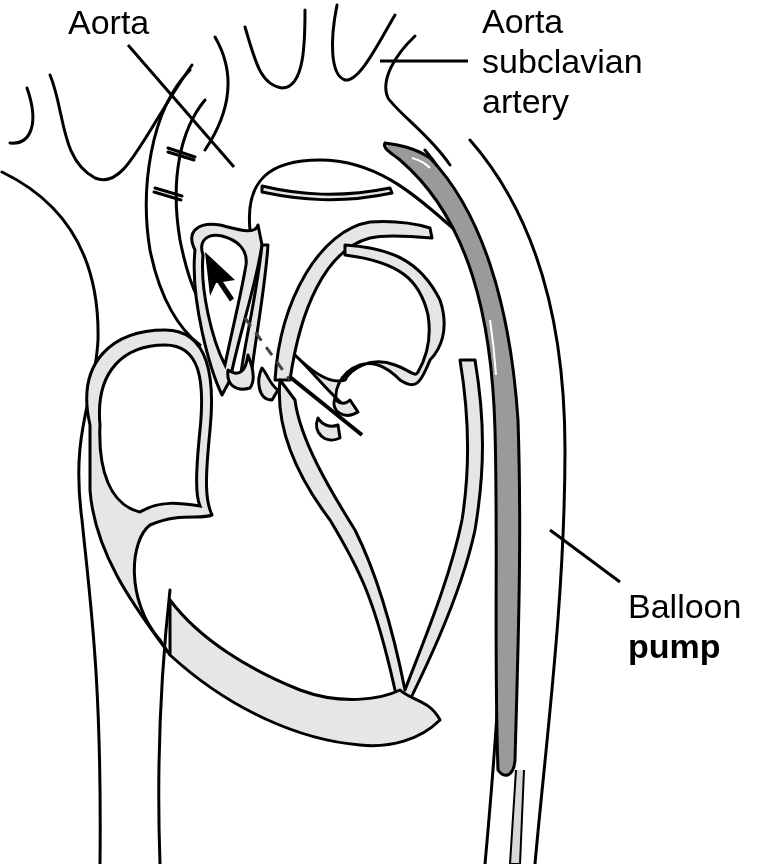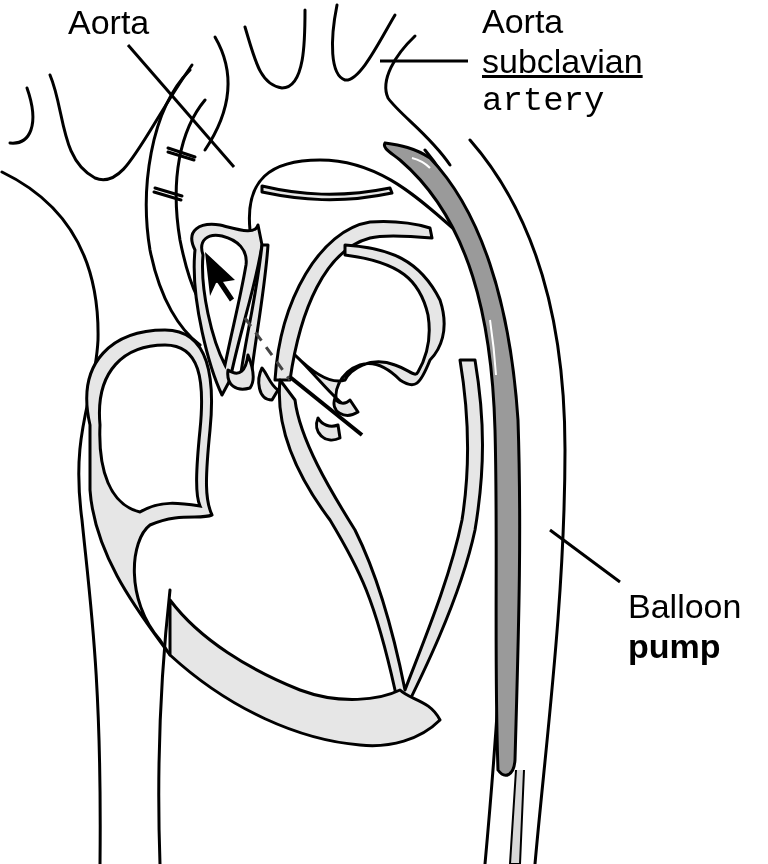--- a/index.html
+++ b/index.html
@@ -100,17 +100,17 @@
   <g>
     <line x1="128" y1="45" x2="234" y2="167" stroke="#000" stroke-width="3"></line>
     <line x1="380" y1="61" x2="468" y2="61" stroke="#000" stroke-width="3"></line>
     <line x1="550" y1="530" x2="620" y2="582" stroke="#000" stroke-width="3"></line>
   </g>
 </svg>
 
 <div class="lbl" style="left:68px; top:4px;">Aorta</div>
 
 <div class="lbl" style="left:482px; top:3px;">Aorta</div>
-<div class="lbl" style="left:482px; top:43px;text-decoration:underline;">subclavian</div>
-<div class="lbl" style="left:482px; top:83px;font-family:Liberation Mono, monospace;">artery</div>
+<div class="lbl" style="left:482px; top:43px;">subclavian</div>
+<div class="lbl" style="left:482px; top:83px;">artery</div>
 
 <div class="lbl" style="left:628px; top:588px;">Balloon</div>
 <div class="lbl" style="left:628px; top:628px;font-weight:bold;">pump</div>
 
 </body></html>

